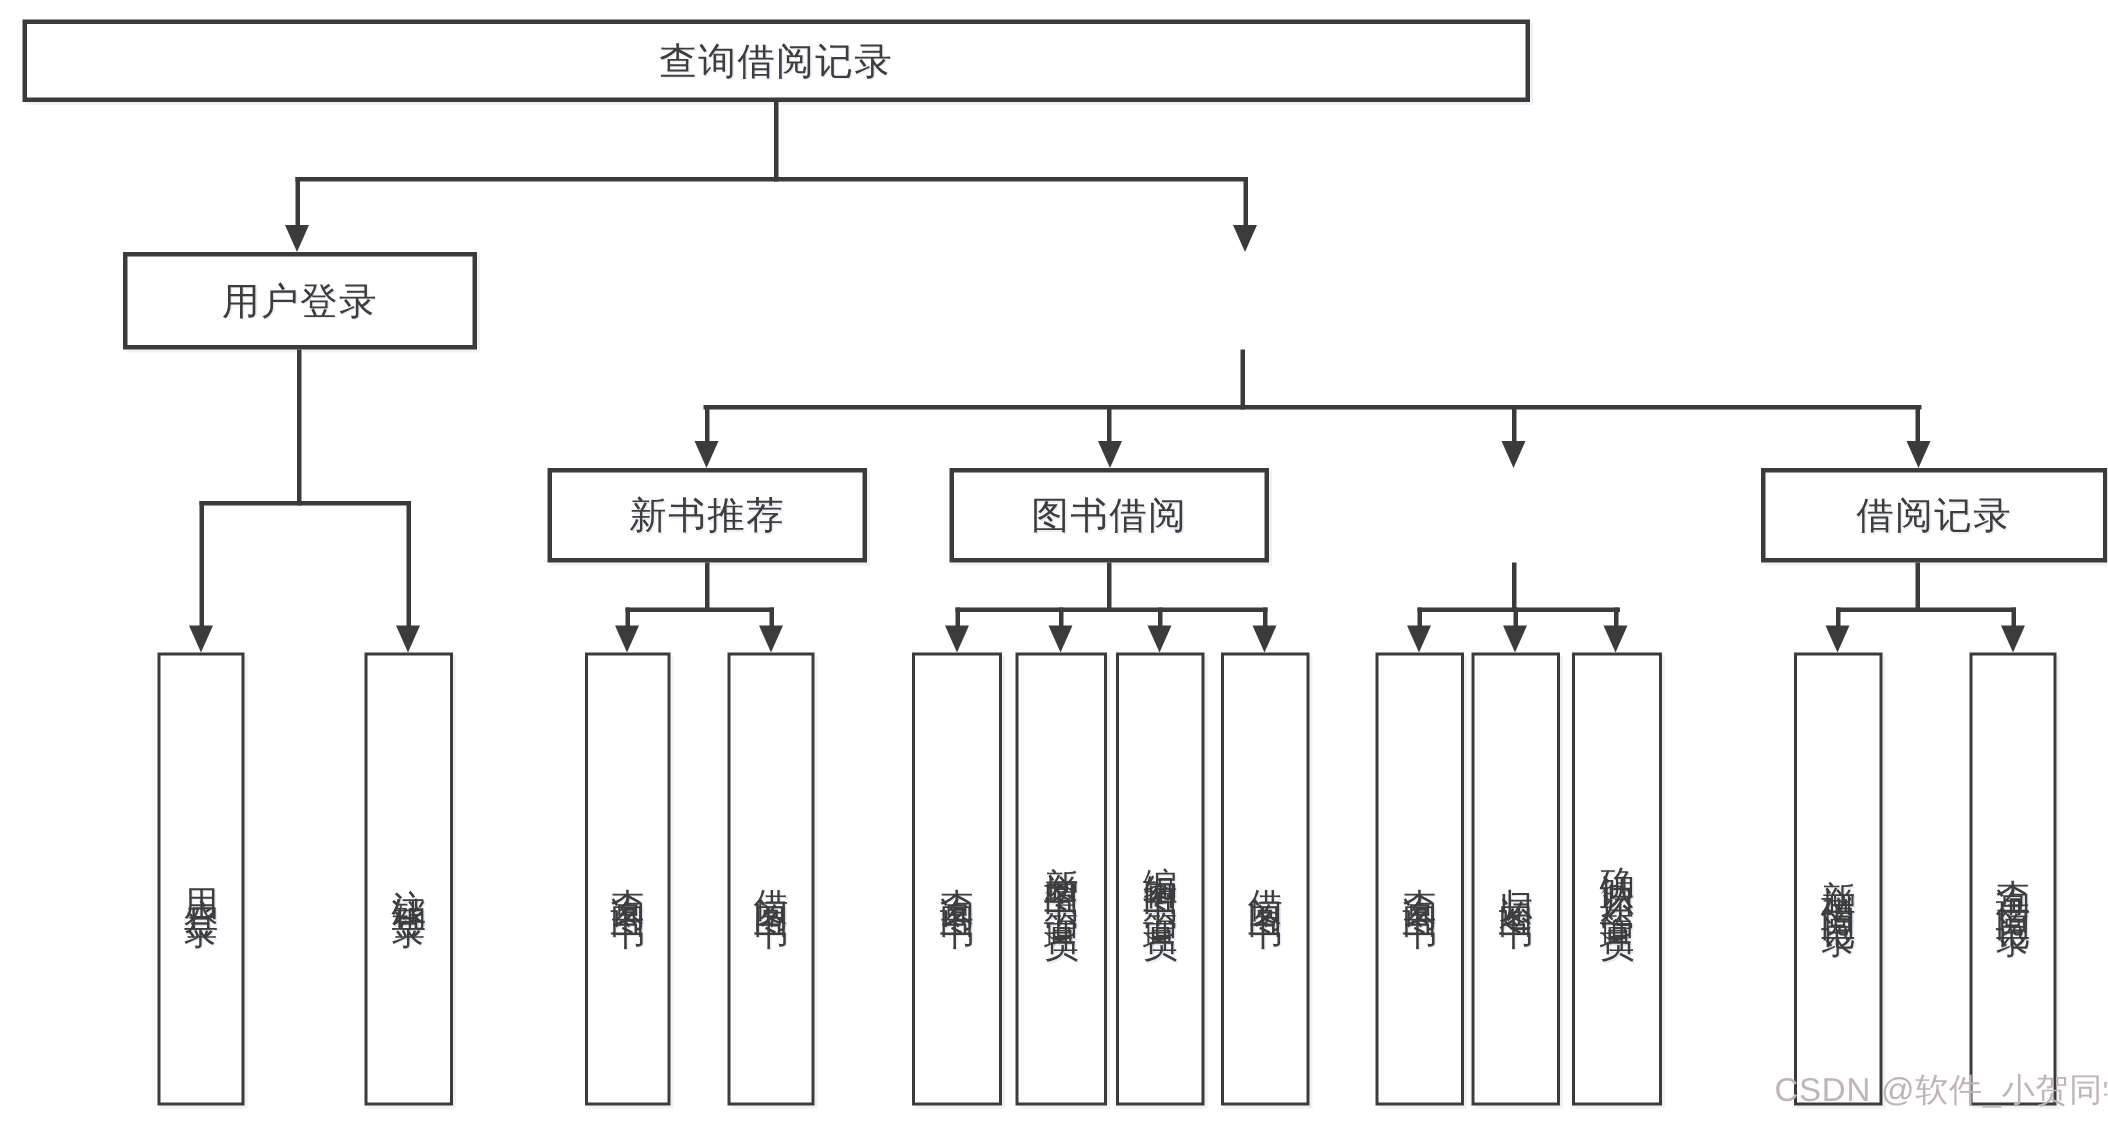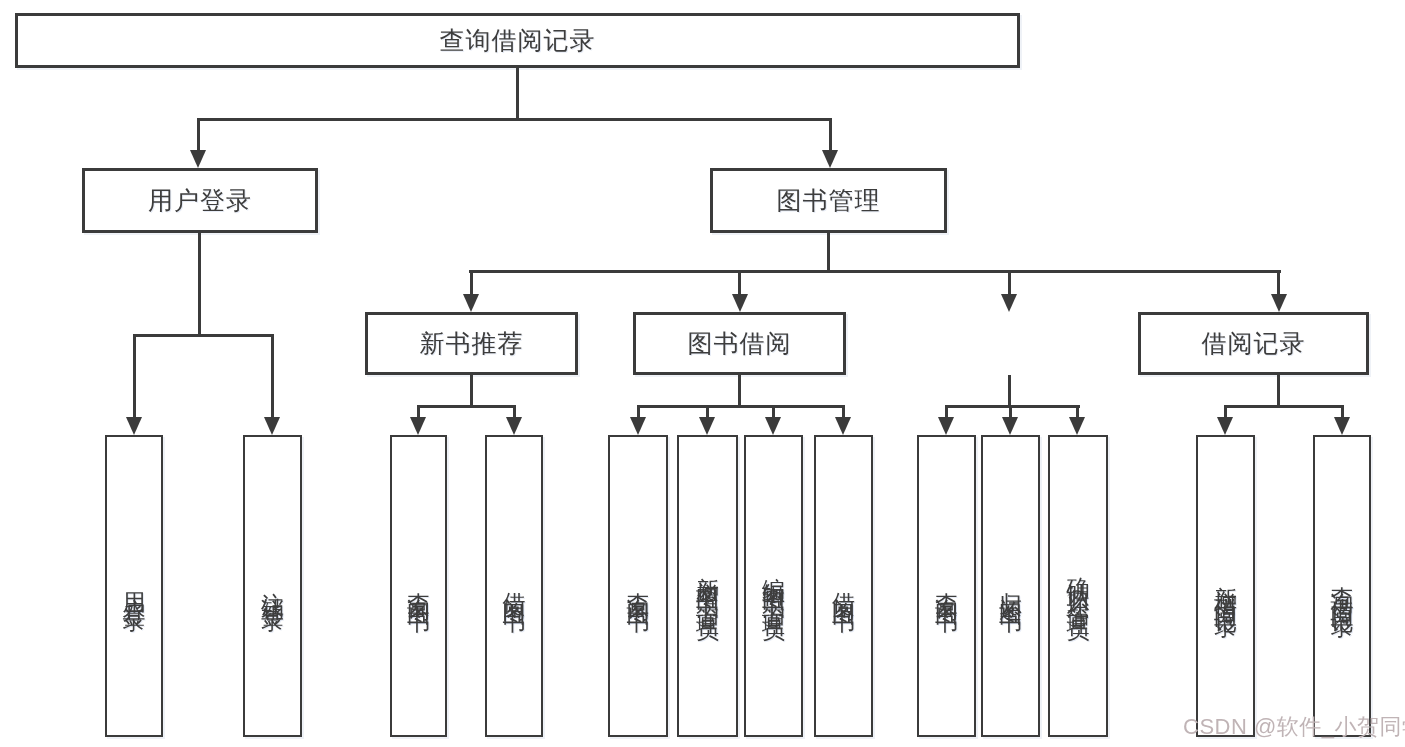--- a/index.html
+++ b/index.html
@@ -76,23 +76,20 @@
   <div class="vline" style="left:516px; top:68px;  width:3px; height:53px;"></div>
   <div class="hline" style="left:197px; top:118px; width:635px; height:3px;"></div>
   <div class="vline" style="left:197px; top:118px; width:3px; height:34px;"></div>
   <div class="vline" style="left:829px; top:118px; width:3px; height:34px;"></div>
   <div class="arrow" style="left:190px; top:150px;"></div>
   <div class="arrow" style="left:822px; top:150px;"></div>
 
   <div class="box" style="left:82px; top:168px; width:236px; height:65px;">
     <span class="lbl">用户登录</span>
   </div>
-  <div class="box" style="left:710px; top:168px; width:237px; height:65px;">
-    <span class="lbl">图书管理</span>
-  </div>
 
   <div class="vline" style="left:198px; top:233px; width:3px; height:104px;"></div>
   <div class="hline" style="left:133px; top:334px; width:141px; height:3px;"></div>
   <div class="vline" style="left:133px; top:334px; width:3px; height:85px;"></div>
   <div class="vline" style="left:271px; top:334px; width:3px; height:85px;"></div>
   <div class="arrow" style="left:126px; top:417px;"></div>
   <div class="arrow" style="left:264px; top:417px;"></div>
 
   <div class="vline" style="left:827px;  top:233px; width:3px; height:40px;"></div>
   <div class="hline" style="left:469px;  top:270px; width:812px; height:3px;"></div>
@@ -104,21 +101,21 @@
   <div class="arrow" style="left:732px;  top:294px;"></div>
   <div class="arrow" style="left:1001px; top:294px;"></div>
   <div class="arrow" style="left:1271px; top:294px;"></div>
 
   <div class="box" style="left:633px; top:312px; width:213px; height:63px;">
     <span class="lbl">图书借阅</span>
   </div>
   <div class="box" style="left:365px; top:312px; width:213px; height:63px;">
     <span class="lbl">新书推荐</span>
   </div>
-  <div class="box" style="left:1138px; top:312px; width:231px; height:63px;">
+  <div class="box" style="left:1174px; top:312px; width:231px; height:63px;">
     <span class="lbl">借阅记录</span>
   </div>
 
   <div class="vline" style="left:470px; top:375px; width:3px; height:33px;"></div>
   <div class="hline" style="left:417px; top:405px; width:99px; height:3px;"></div>
   <div class="vline" style="left:417px; top:405px; width:3px; height:14px;"></div>
   <div class="vline" style="left:513px; top:405px; width:3px; height:14px;"></div>
   <div class="arrow" style="left:410px; top:417px;"></div>
   <div class="arrow" style="left:506px; top:417px;"></div>
 

